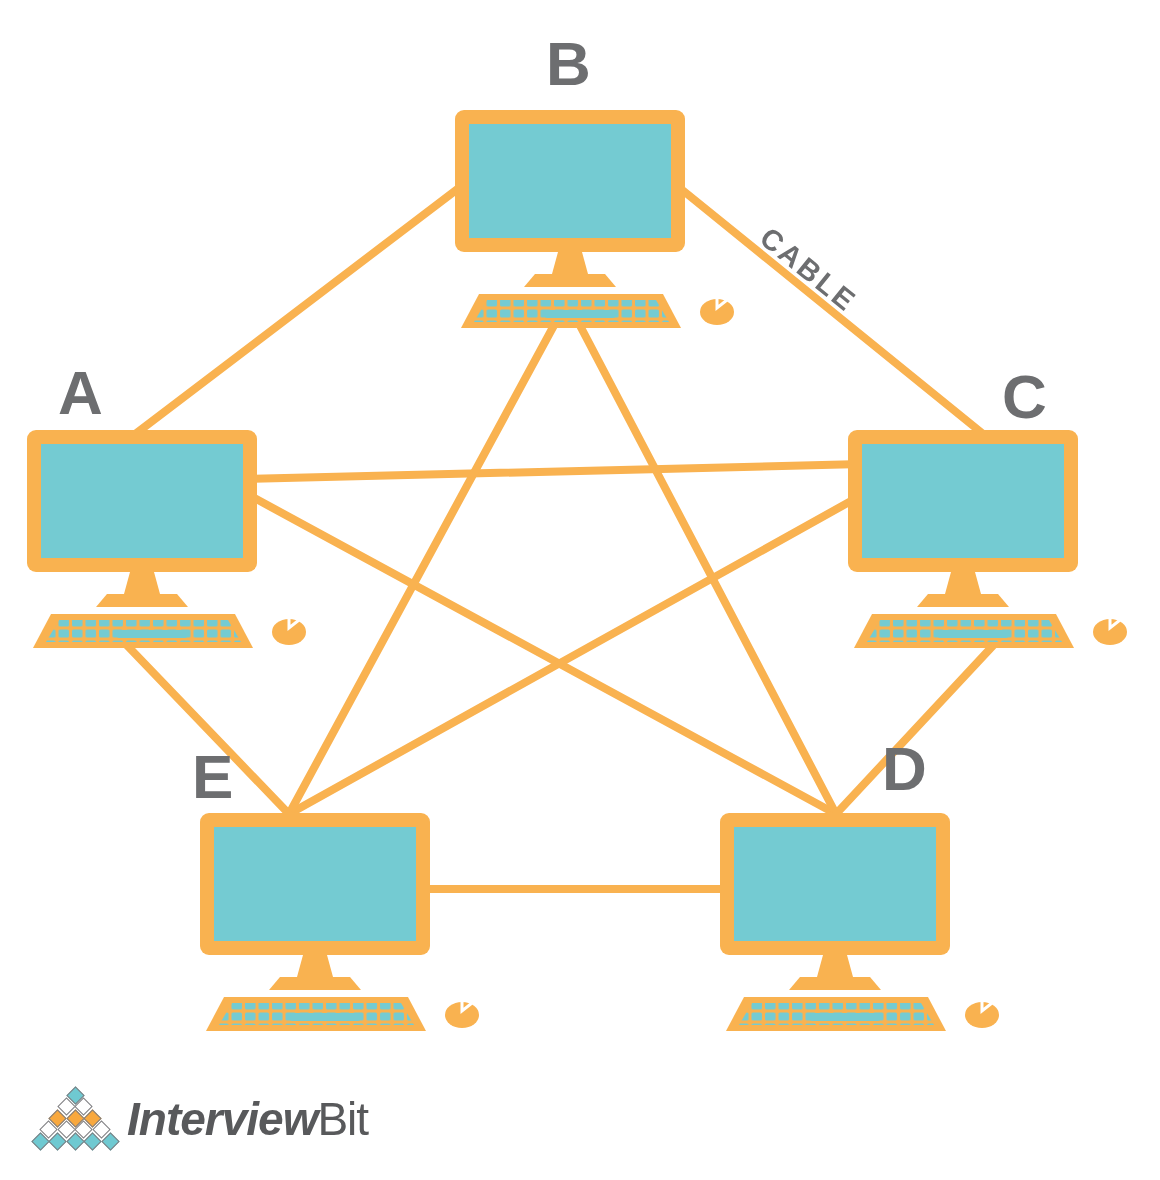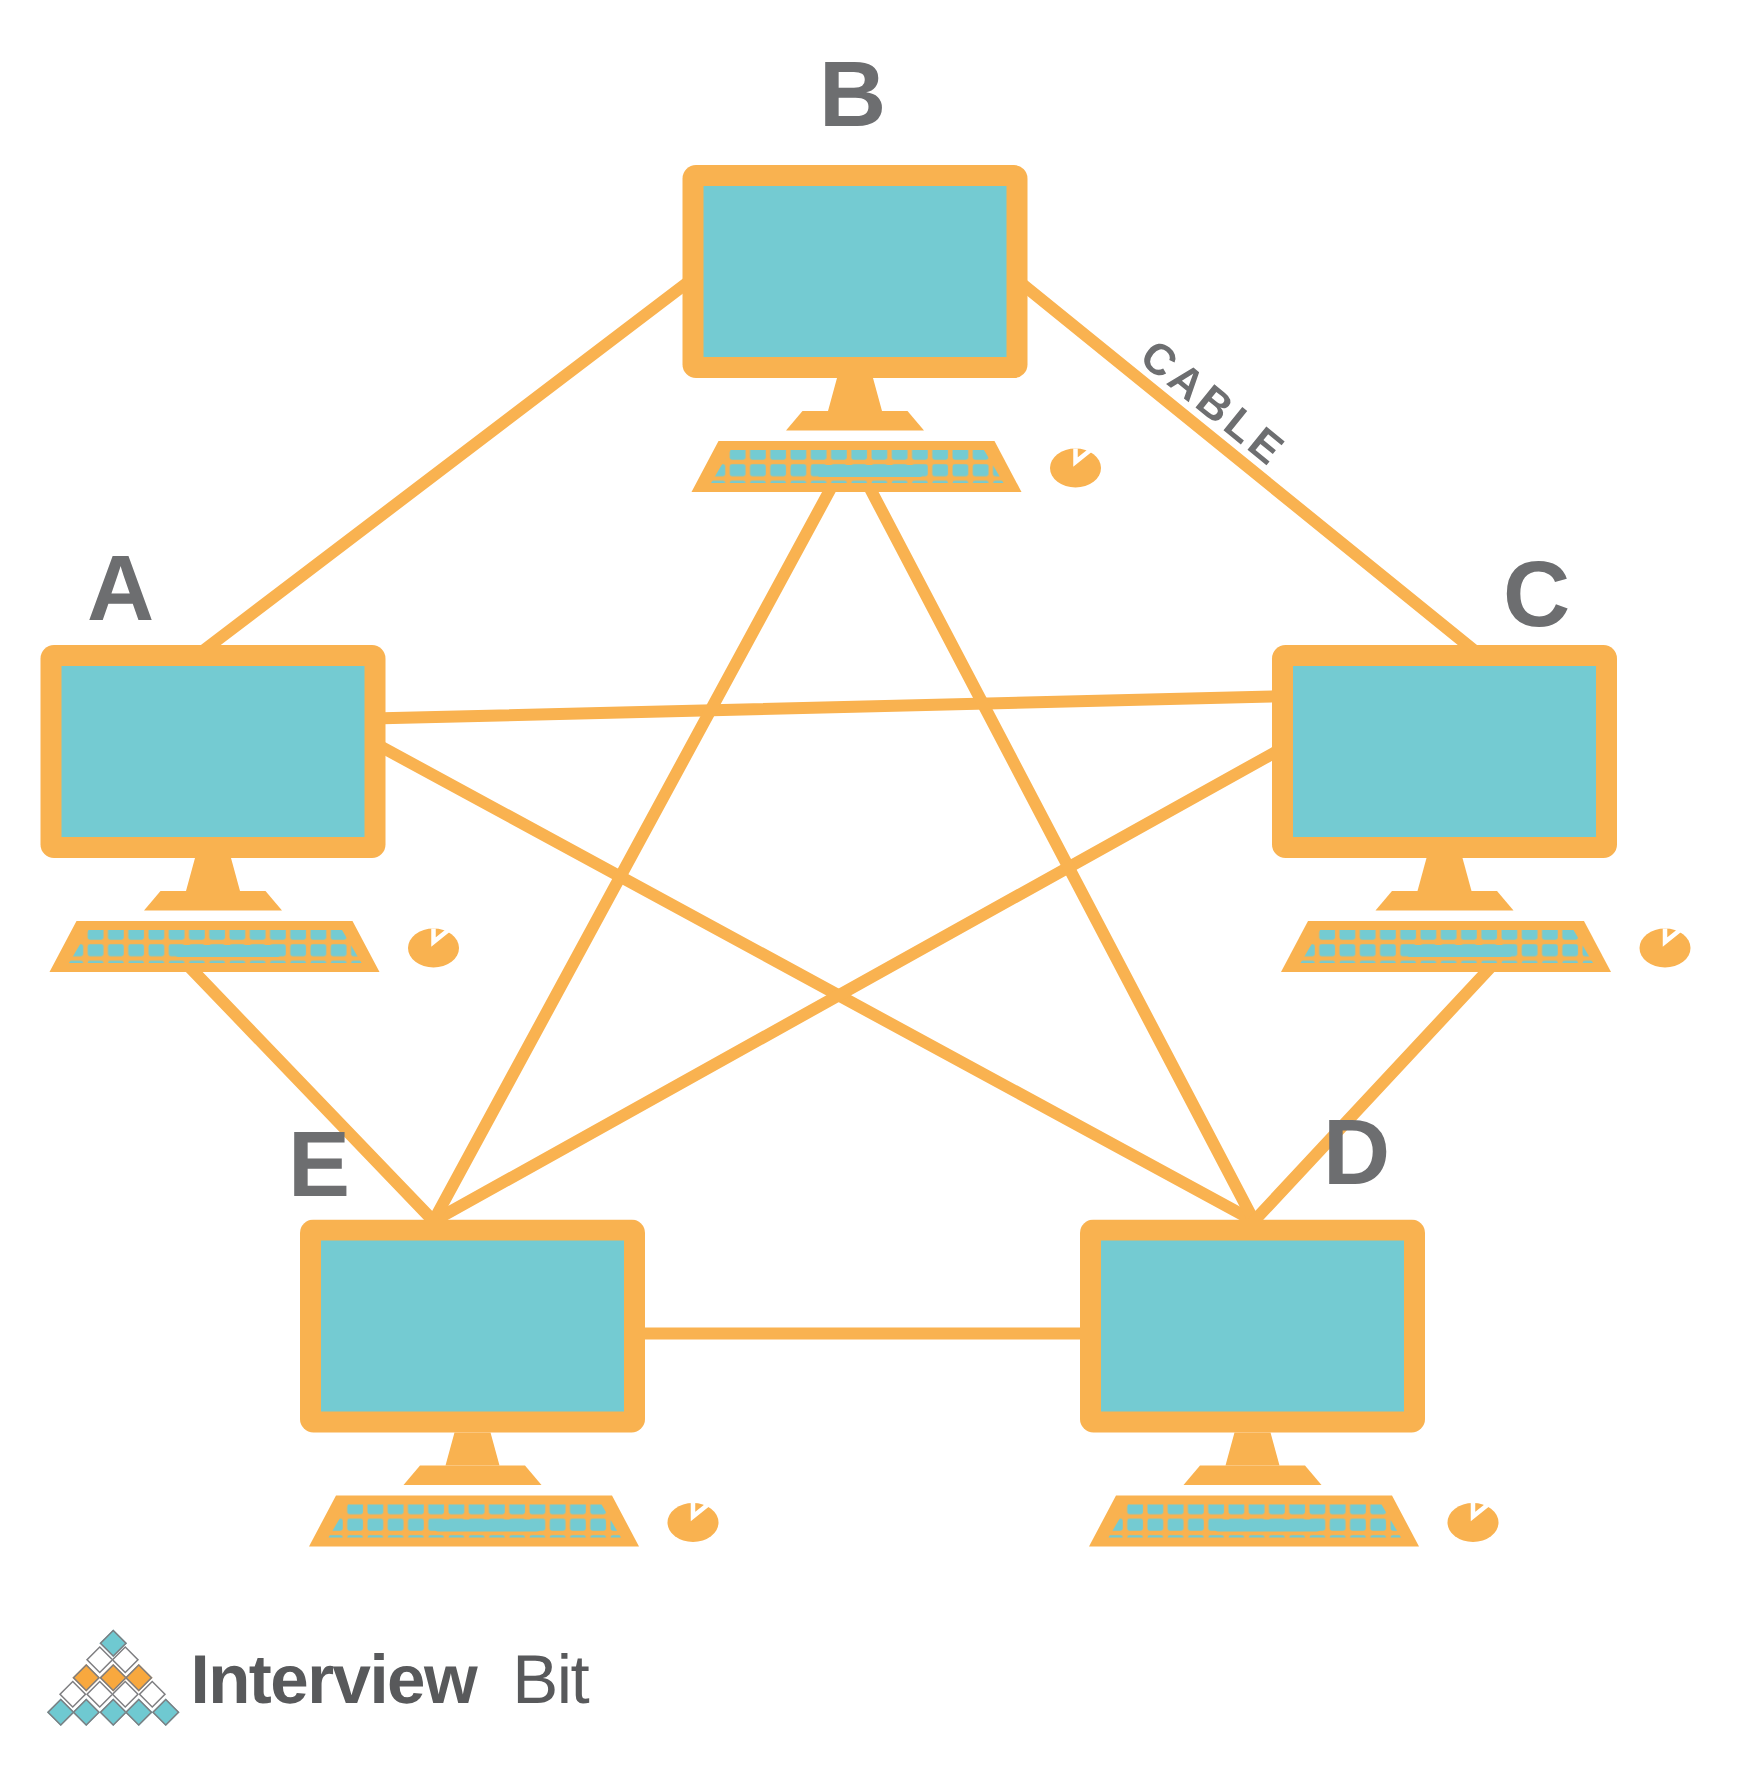--- a/index.html
+++ b/index.html
@@ -38,22 +38,22 @@
     transform:rotate(45deg); transform-origin:center;
     border:1.6px solid #7E7E81; box-sizing:border-box;
   }
   .diamond.teal   { background:#6FC9D1; }
   .diamond.white  { background:#ffffff; }
   .diamond.orange { background:#F8A83E; }
   #logo-text {
     position:absolute; left:99px; top:10px; font-size:46px; color:#58595B;
     line-height:1; white-space:nowrap; letter-spacing:-1px;
   }
-  #logo-text .bold  { font-weight:700; }
-  #logo-text .light { font-weight:400;margin-left:24px; }
+  #logo-text .bold  { font-weight:700;font-style:italic; }
+  #logo-text .light { font-weight:400; }
 </style>
 </head>
 <body>
 
 <svg width="0" height="0" style="position:absolute" aria-hidden="true">
   <defs>
     <pattern id="keys" width="13.5" height="11" patternUnits="userSpaceOnUse">
       <rect x="1" y="1.5" width="10.5" height="8" rx="1.5" fill="#74CBD2"></rect>
     </pattern>
     <symbol id="pc" viewBox="0 0 310 220">

